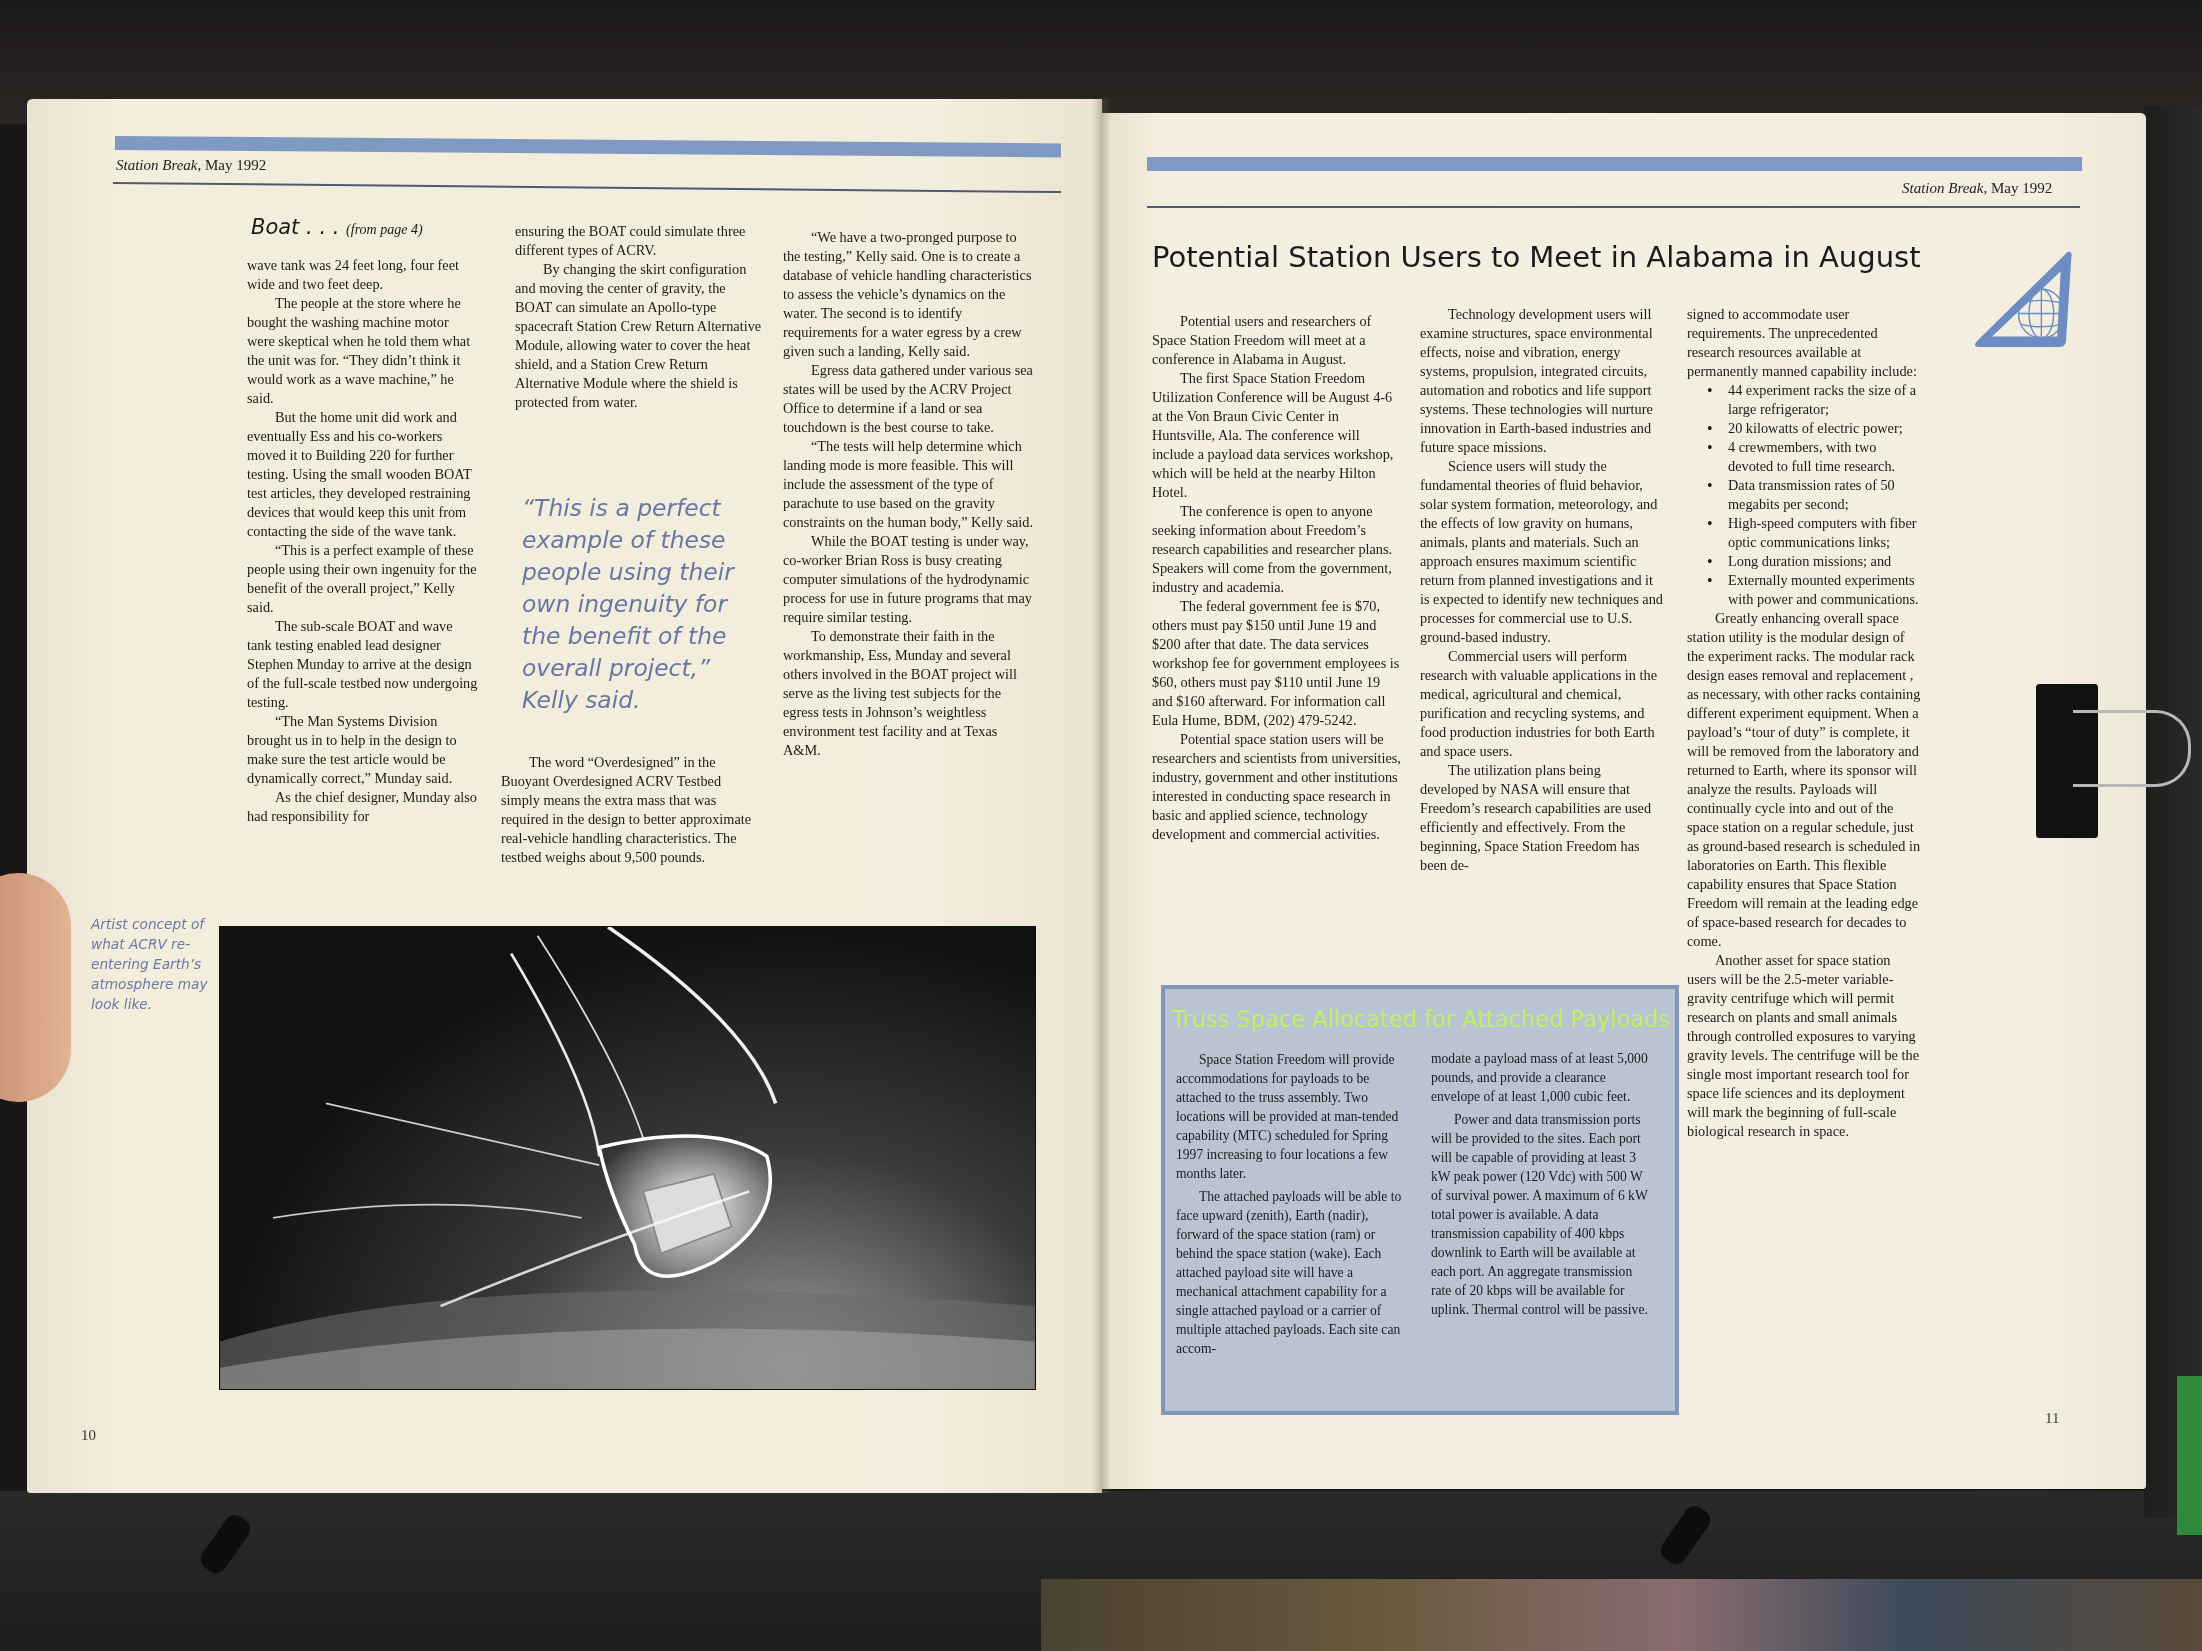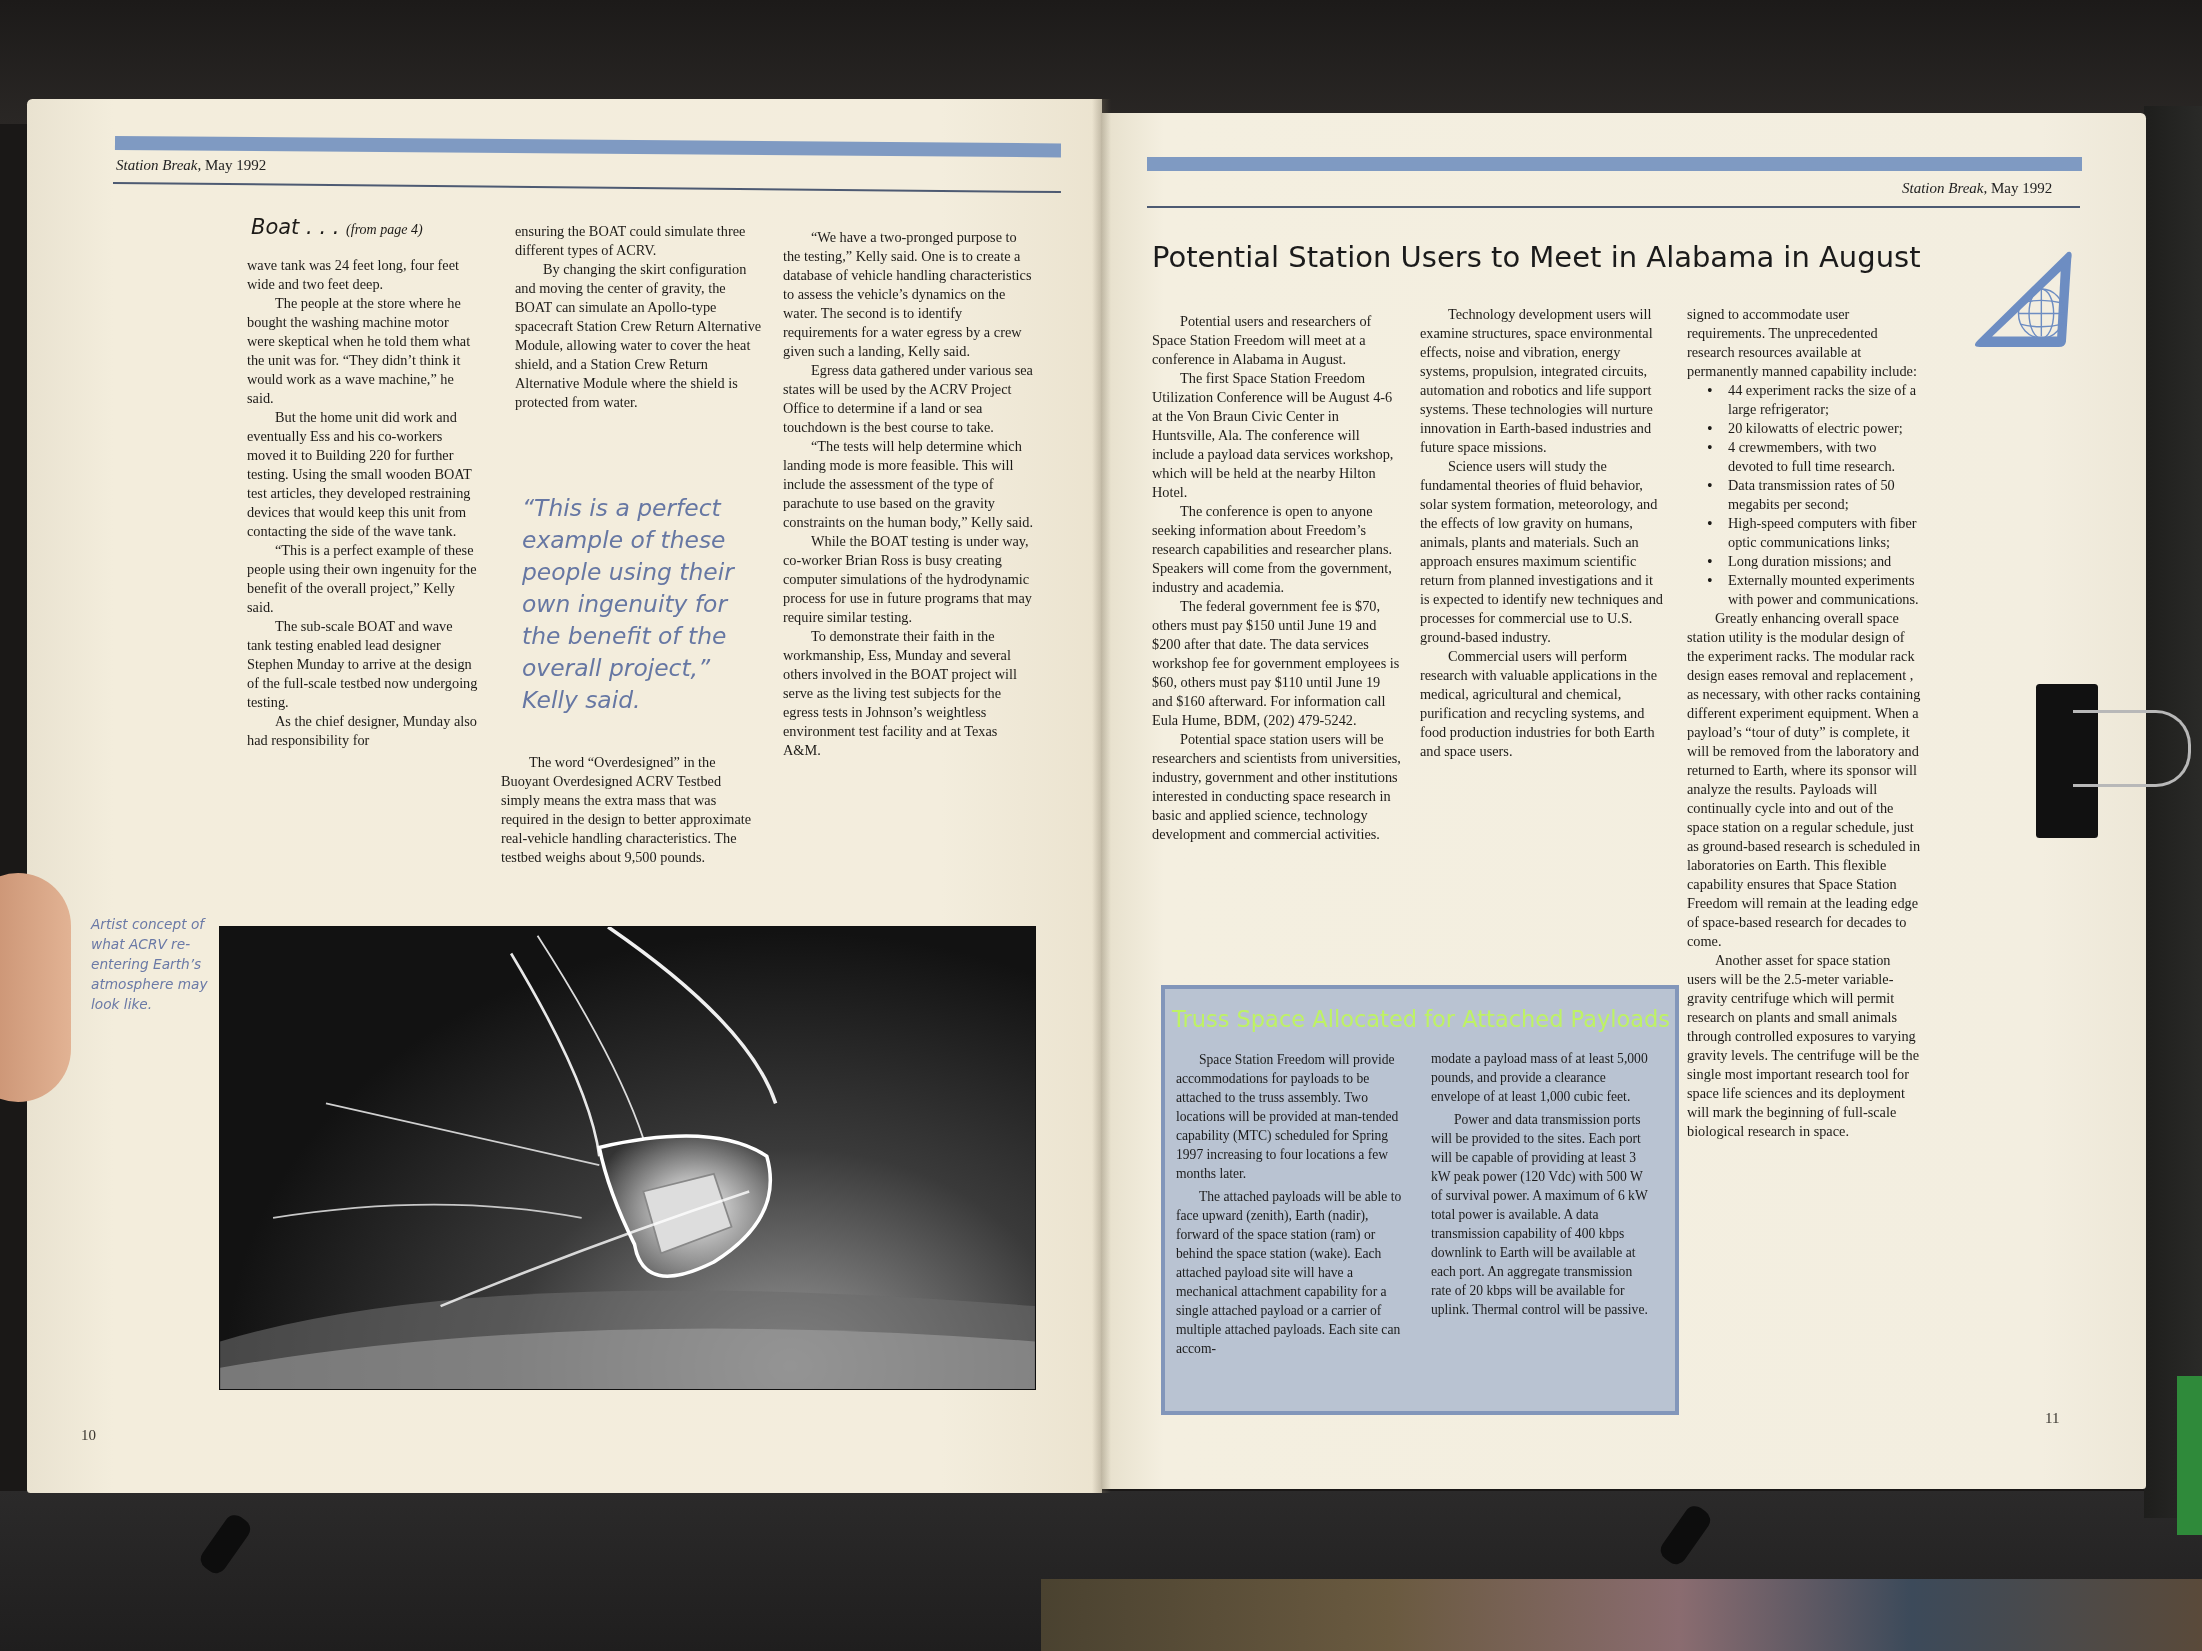--- a/index.html
+++ b/index.html
@@ -65,20 +65,21 @@
   <span>Boat . . .</span>
   <span class="from">(from page 4)</span>
 </div>
 
 <div class="col" style="left:247px;top:256px;width:231px;">
   <p class="noindent">wave tank was 24 feet long, four feet wide and two feet deep.</p>
   <p>The people at the store where he bought the washing machine motor were skeptical when he told them what the unit was for. “They didn’t think it would work as a wave machine,” he said.</p>
   <p>But the home unit did work and eventually Ess and his co-workers moved it to Building 220 for further testing.  Using the small wooden BOAT test articles, they developed restraining devices that would keep this unit from contacting the side of the wave tank.</p>
   <p>“This is a perfect example of these people using their own ingenuity for the benefit of the overall project,” Kelly said.</p>
   <p>The sub-scale BOAT and wave tank testing enabled lead designer Stephen Munday to arrive at the design of the full-scale testbed now undergoing testing.</p>
+  <p>“The Man Systems Division brought us in to help in the design to make sure the test article would be dynamically correct,” Munday said.</p>
   <p>As the chief designer, Munday also had responsibility for</p>
 </div>
 
 <div class="col" style="left:515px;top:222px;width:249px;">
   <p class="noindent">ensuring the BOAT could simulate three different types of ACRV.</p>
   <p>By changing the skirt configuration and moving the center of gravity, the BOAT can simulate an Apollo-type spacecraft Station Crew Return Alternative Module, allowing water to cover the heat shield, and a Station Crew Return Alternative Module where the shield is protected from water.</p>
 </div>
 <div class="pullquote">“This is a perfect example of these people using their own ingenuity for the benefit of the overall project,” Kelly said.</div>
 <div class="col" style="left:501px;top:753px;width:256px;">
   <p>The word “Overdesigned” in the Buoyant Overdesigned ACRV Testbed simply means the extra mass that was required in the design to better approximate real-vehicle handling characteristics. The testbed weighs about 9,500 pounds.</p>
@@ -146,20 +147,21 @@
   <p>The first Space Station Freedom Utilization Conference will be August 4-6 at the Von Braun Civic Center in Huntsville, Ala. The conference will include a payload data services workshop, which will be held at the nearby Hilton Hotel.</p>
   <p>The conference is open to anyone seeking information about Freedom’s research capabilities and researcher plans.  Speakers will come from the government, industry and academia.</p>
   <p>The federal government fee is $70, others must pay $150 until June 19 and $200 after that date. The data services workshop fee for government employees is $60, others must pay $110 until June 19 and $160 afterward. For information call Eula Hume, BDM, (202) 479-5242.</p>
   <p>Potential space station users will be researchers and scientists from universities, industry, government and other institutions interested in conducting space research in basic and applied science, technology development and commercial activities.</p>
 </div>
 
 <div class="col" style="left:1420px;top:305px;width:243px;">
   <p>Technology development users will examine structures, space environmental effects, noise and vibration, energy systems, propulsion, integrated circuits, automation and robotics and life support systems.  These technologies will nurture innovation in Earth-based industries and future space missions.</p>
   <p>Science users will study the fundamental theories of fluid behavior, solar system formation, meteorology, and the effects of low gravity on humans, animals, plants and materials. Such an approach ensures maximum scientific return from planned investigations and it is expected to identify new techniques and processes for commercial use to U.S. ground-based industry.</p>
   <p>Commercial users will perform research with valuable applications in the medical, agricultural and chemical, purification and recycling systems, and food production industries for both Earth and space users.</p>
+  <p>The utilization plans being developed by NASA will ensure that Freedom’s research capabilities are used efficiently and effectively.  From the beginning, Space Station Freedom has been de-</p>
 </div>
 
 <div class="col" style="left:1687px;top:305px;width:236px;">
   <p class="noindent">signed to accommodate user requirements.  The unprecedented research resources available at permanently manned capability include:</p>
   <ul class="bullets">
     <li>44 experiment racks the size of a large refrigerator;</li>
     <li>20 kilowatts of electric power;</li>
     <li>4 crewmembers, with two devoted to full time research.</li>
     <li>Data transmission rates of 50 megabits per second;</li>
     <li>High-speed computers with fiber optic communications links;</li>

